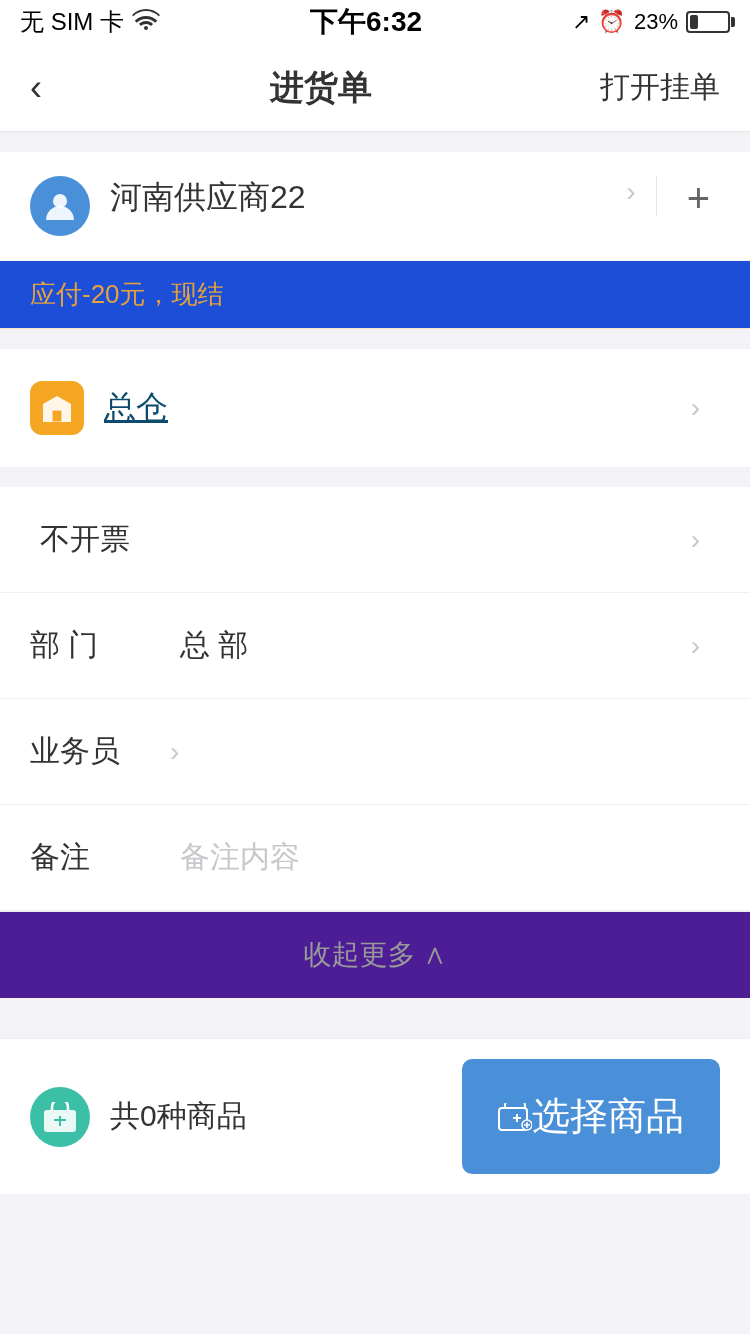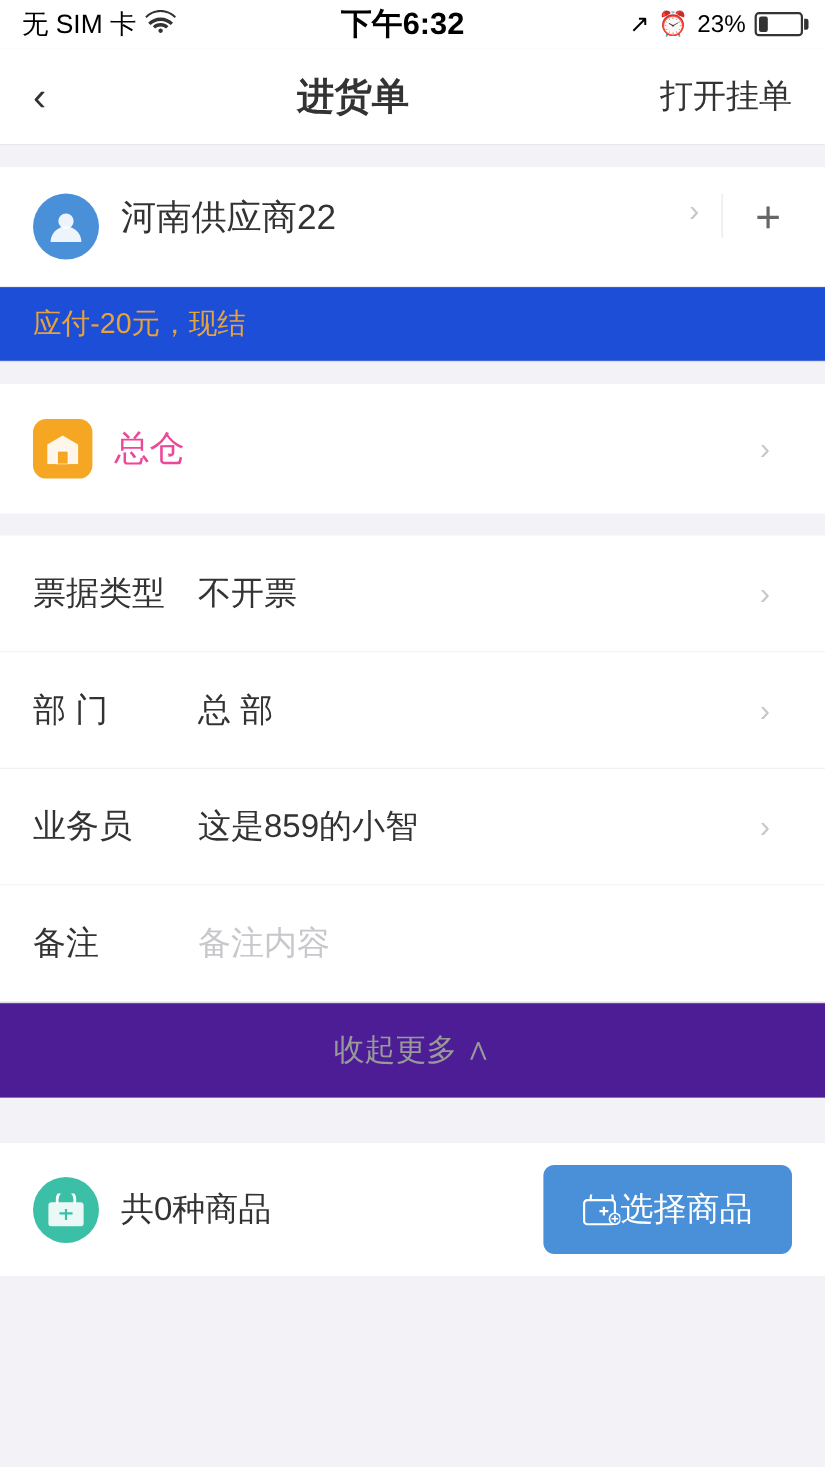--- a/index.html
+++ b/index.html
@@ -158,21 +158,22 @@
       background: #f5a623;
       display: flex;
       align-items: center;
       justify-content: center;
       margin-right: 20px;
       flex-shrink: 0;
     }
     .warehouse-name {
       flex: 1;
       font-size: 32px;
-      color: #ec4899;
+      color: #0c4a6e;
+      text-decoration: underline;
     }
 
     
     .field-row {
       display: flex;
       align-items: center;
       padding: 32px 30px;
       background: #fff;
       border-bottom: 1px solid #f0f0f0;
       cursor: pointer;
@@ -231,22 +232,22 @@
     .product-count {
       flex: 1;
       font-size: 30px;
       color: #333;
     }
     .select-btn {
       background: #4a90d9;
       color: #fff;
       border: none;
       border-radius: 10px;
-      padding: 20px 36px;
-      font-size: 30px;
+      padding: 32px 36px;
+      font-size: 38px;
       display: flex;
       align-items: center;
       cursor: pointer;
     }
 
     
     .wifi-icon { font-size: 22px; }
   </style>
 </head>
 <body>
@@ -312,34 +313,32 @@
     <span class="warehouse-name">总仓</span>
     <span class="chevron-right">›</span>
   </div>
 </div>
 
 <div class="section-divider"></div>
 
 <div class="card">
 
   <div class="field-row">
-    <span class="field-label">票据类型</span>
     <span class="field-value">不开票</span>
     <span class="chevron-right">›</span>
   </div>
 
   <div class="field-row">
     <span class="field-label">部 门</span>
     <span class="field-value">总 部</span>
     <span class="chevron-right">›</span>
   </div>
 
   <div class="field-row">
     <span class="field-label">业务员</span>
-    <span class="field-value">这是859的小智</span>
     <span class="chevron-right">›</span>
   </div>
 
   <div class="field-row">
     <span class="field-label">备注</span>
     <span class="field-value placeholder">备注内容</span>
   </div>
 
   <div class="collapse-row">
     <span class="collapse-text">收起更多 ∧</span>

